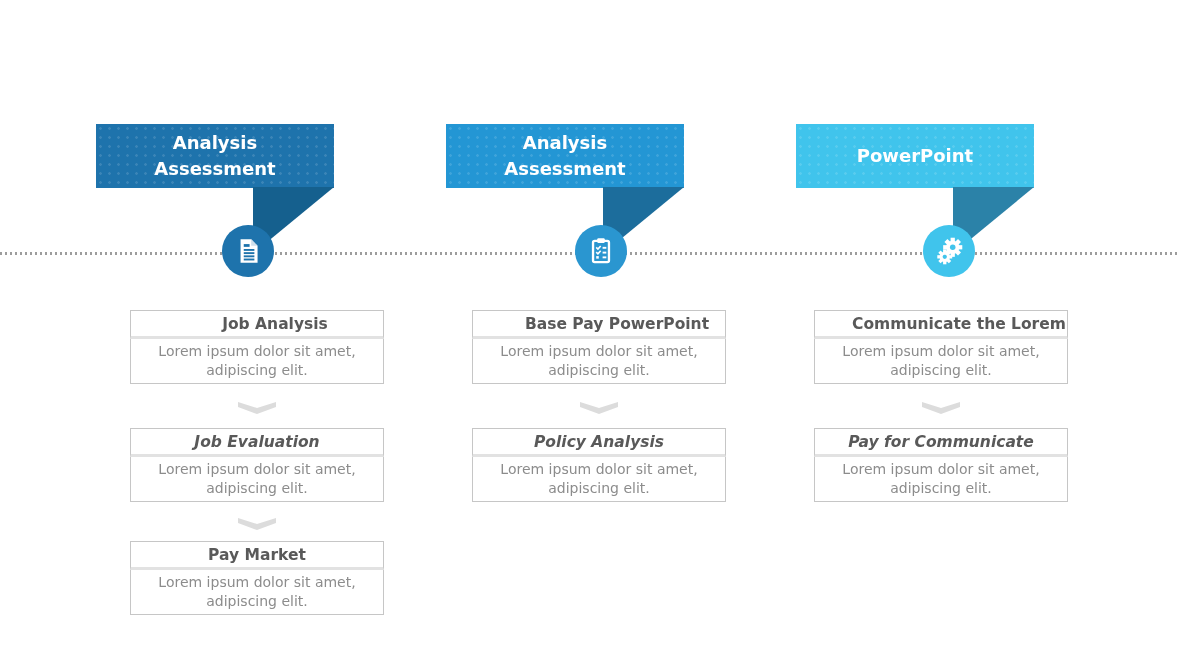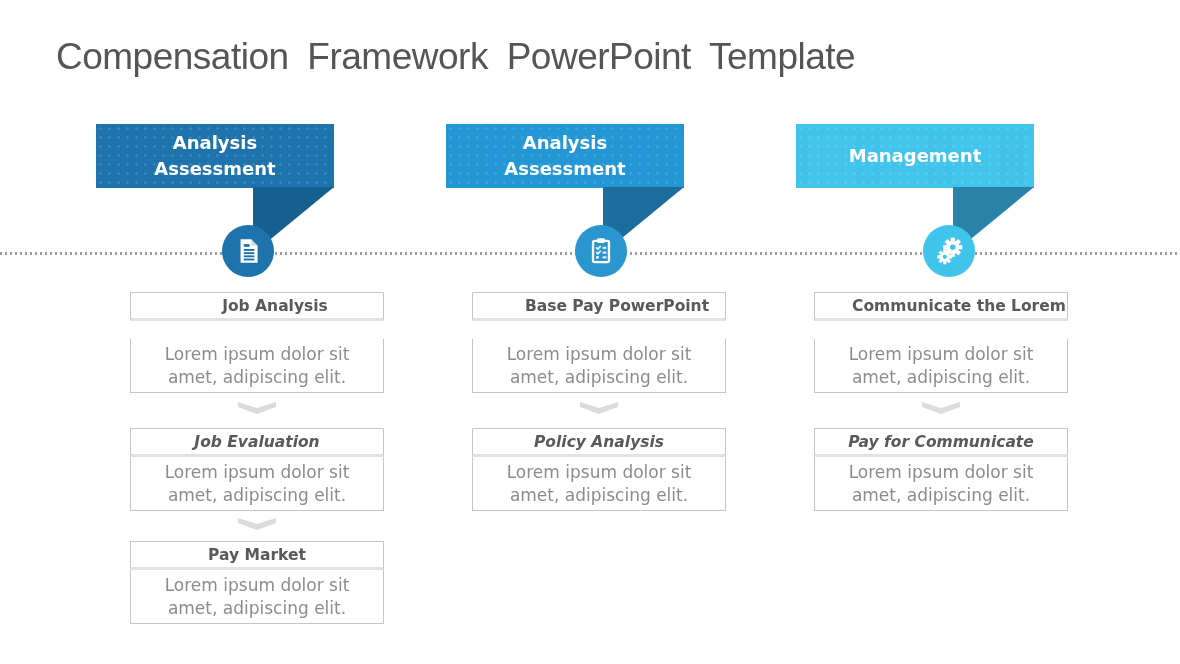--- a/index.html
+++ b/index.html
@@ -45,40 +45,39 @@
     display:flex; align-items:center; justify-content:center;
   }
 
   .step-title {
     position:absolute; left:var(--sx); width:254px; height:29px; box-sizing:border-box;
     background:#fff; border:1px solid #c6c6c6; border-bottom:3px solid #e2e2e2;
     display:flex; align-items:center; justify-content:center;
     font-weight:bold; font-size:15.5px; color:#595959; white-space:nowrap; z-index:2;
   }
   .step-body {
-    position:absolute; left:var(--sx); width:254px; height:54px; box-sizing:border-box;
+    position:absolute; left:var(--sx); width:254px; height:45px; box-sizing:border-box;
     background:#fff; border:1px solid #c6c6c6; border-top:none;
     display:flex; flex-direction:column; align-items:center; justify-content:center;
-    font-size:17px; color:#8c8c8c; line-height:1.35; text-align:center;
+    font-size:14px; color:#8c8c8c; line-height:1.35; text-align:center;
     padding:0 10px; z-index:2;
   }
-  .t-r1 { top:292px;padding-left:36px; } .b-r1 { top:339px; }
+  .t-r1 { top:310px;padding-left:36px; } .b-r1 { top:339px; }
   .t-r2 { top:428px;font-style:italic; } .b-r2 { top:457px; }
   .t-r3 { top:541px; } .b-r3 { top:570px; }
 
   .chev { position:absolute; left:var(--cx); width:40px; height:12px; z-index:2; }
   .chev-1 { top:402px; }
   .chev-2 { top:518px; }
 </style>
 </head>
 <body>
 
 <div class="slide">
 
-  <h1 class="main-title">Compensation Framework PowerPoint Template</h1>
 
   <div class="timeline"></div>
 
   <div class="col c1" style="--banner-color: #1E73AC; --tail-color: #15608E; --badge-color: #1E73AC;">
     <div class="banner">
       <span>Analysis Assessment</span>
     </div>
     <div class="tail"></div>
     <div class="badge">
       <svg width="34" height="34" viewBox="0 0 32 32">
@@ -158,21 +157,21 @@
     <div class="step-title t-r2">
       <span>Policy Analysis</span>
     </div>
     <div class="step-body b-r2">
       <span>Lorem ipsum dolor sit amet, adipiscing elit.</span>
     </div>
   </div>
 
   <div class="col c3" style="--banner-color: #40C4EC; --tail-color: #2B82A8; --badge-color: #40C4EC;">
     <div class="banner">
-      <span>Management</span>
+      <span>PowerPoint</span>
     </div>
     <div class="tail"></div>
     <div class="badge">
       <svg width="34" height="34" viewBox="0 0 32 32">
         <g transform="translate(19.5,12.5)">
           <g fill="#ffffff">
             <rect x="-2" y="-9" width="4" height="18"></rect>
             <rect x="-2" y="-9" width="4" height="18" transform="rotate(45)"></rect>
             <rect x="-2" y="-9" width="4" height="18" transform="rotate(90)"></rect>
             <rect x="-2" y="-9" width="4" height="18" transform="rotate(135)"></rect>

